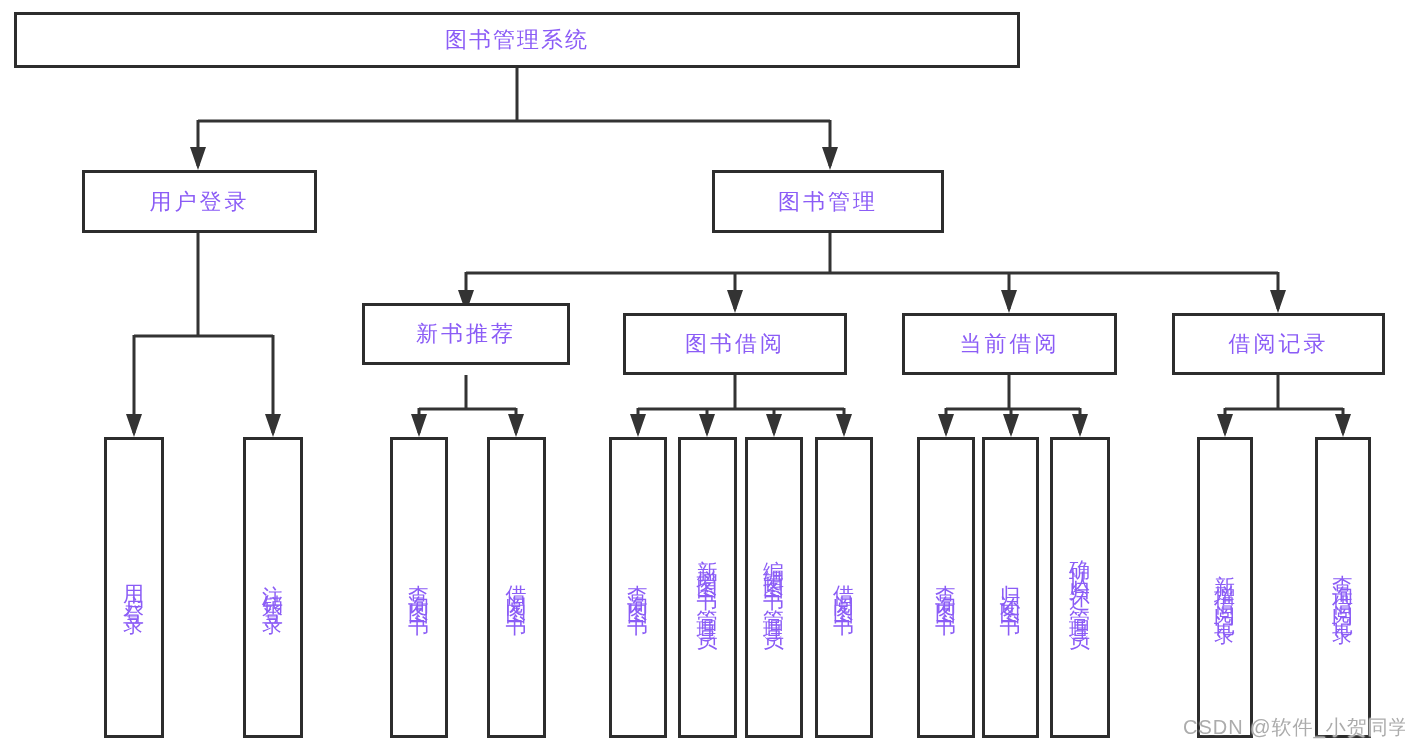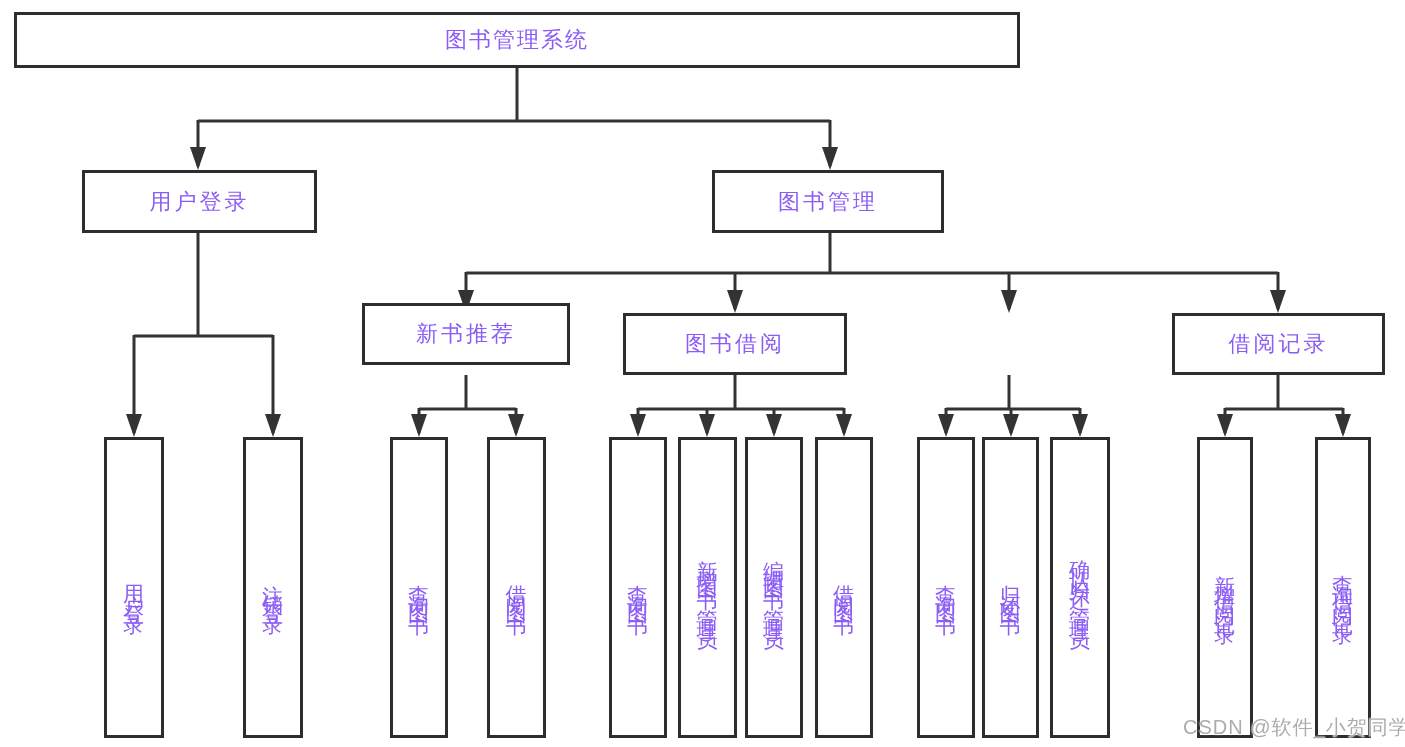--- a/index.html
+++ b/index.html
@@ -90,20 +90,23 @@
   <div class="box h" style="left:712px;top:170px;width:232px;height:63px">
     <span>图书管理</span>
   </div>
 
   <div class="box h" style="left:362px;top:303px;width:208px;height:62px">
     <span>新书推荐</span>
   </div>
   <div class="box h" style="left:623px;top:313px;width:224px;height:62px">
     <span>图书借阅</span>
   </div>
+  <div class="box h" style="left:902px;top:313px;width:215px;height:62px">
+    <span>当前借阅</span>
+  </div>
   <div class="box h" style="left:1172px;top:313px;width:213px;height:62px">
     <span>借阅记录</span>
   </div>
 
   <div class="box leaf" style="left:104px;width:60px">
     <span class="v">用户登录</span>
   </div>
   <div class="box leaf" style="left:243px;width:60px">
     <span class="v">注销登录</span>
   </div>

